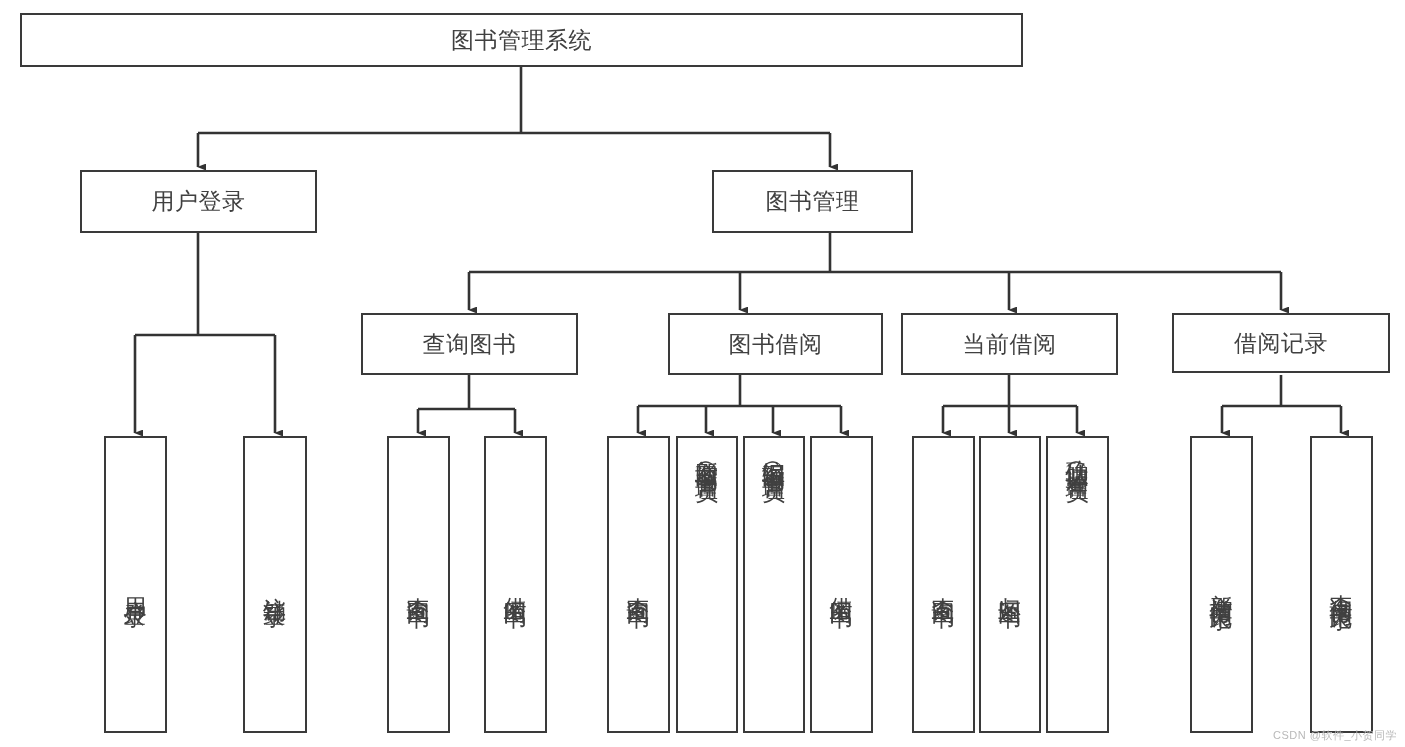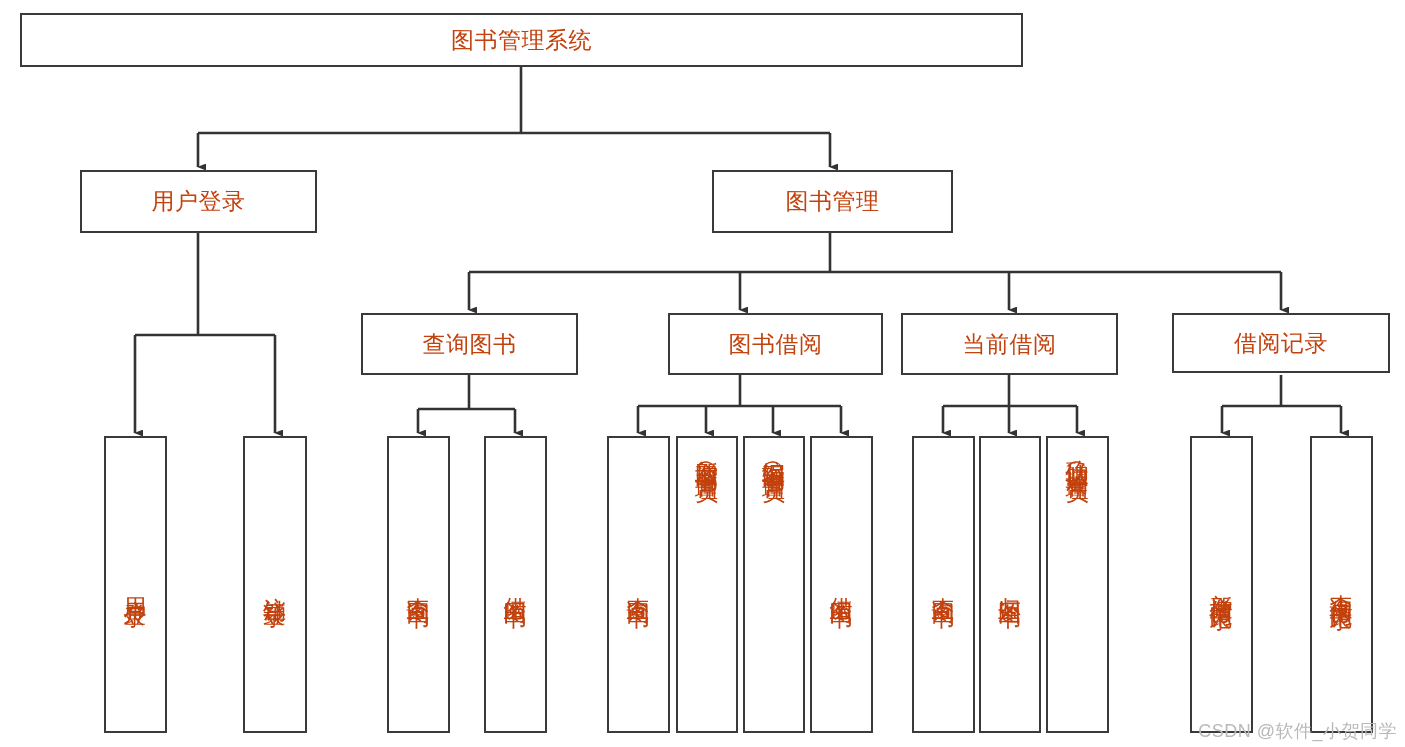--- a/index.html
+++ b/index.html
@@ -29,21 +29,21 @@
     position: absolute;
     box-sizing: border-box;
     background: #ffffff;
     border: 2px solid #3a3a3a;
     display: flex;
     align-items: center;
     justify-content: center;
     overflow: hidden;
   }
   .node-label {
-    color: #c2410c;
+    color: #404040;
     line-height: 1.05;
     white-space: pre-wrap;
     user-select: none;
   }
   .node-horizontal .node-label {
     font-size: 23px;
     letter-spacing: 0.5px;
   }
   .node-root .node-label {
     font-size: 23px;
@@ -62,21 +62,21 @@
     max-height: 100%;
   }
   .node-vertical.pad-mid {
     align-items: center;
     padding-top: 0;
   }
   #watermark {
     position: absolute;
     right: 8px;
     bottom: 4px;
-    font-size: 18px;
+    font-size: 11px;
     color: #b9b9b9;
     letter-spacing: 0.5px;
     white-space: nowrap;
     user-select: none;
     margin-left: 24px;
   }
 </style>
 </head>
 <body>
 
@@ -132,21 +132,21 @@
     </g>
   </svg>
 
   <div class="node-box node-root node-horizontal" style="left:20px; top:13px; width:1003px; height:54px;">
     <span class="node-label">图书管理系统</span>
   </div>
 
   <div class="node-box node-horizontal" style="left:80px; top:170px; width:237px; height:63px;">
     <span class="node-label">用户登录</span>
   </div>
-  <div class="node-box node-horizontal" style="left:712px; top:170px; width:241px; height:63px;">
+  <div class="node-box node-horizontal" style="left:712px; top:170px; width:201px; height:63px;">
     <span class="node-label">图书管理</span>
   </div>
 
   <div class="node-box node-horizontal" style="left:361px; top:313px; width:217px; height:62px;">
     <span class="node-label">查询图书</span>
   </div>
   <div class="node-box node-horizontal" style="left:668px; top:313px; width:215px; height:62px;">
     <span class="node-label">图书借阅</span>
   </div>
   <div class="node-box node-horizontal" style="left:901px; top:313px; width:217px; height:62px;">

